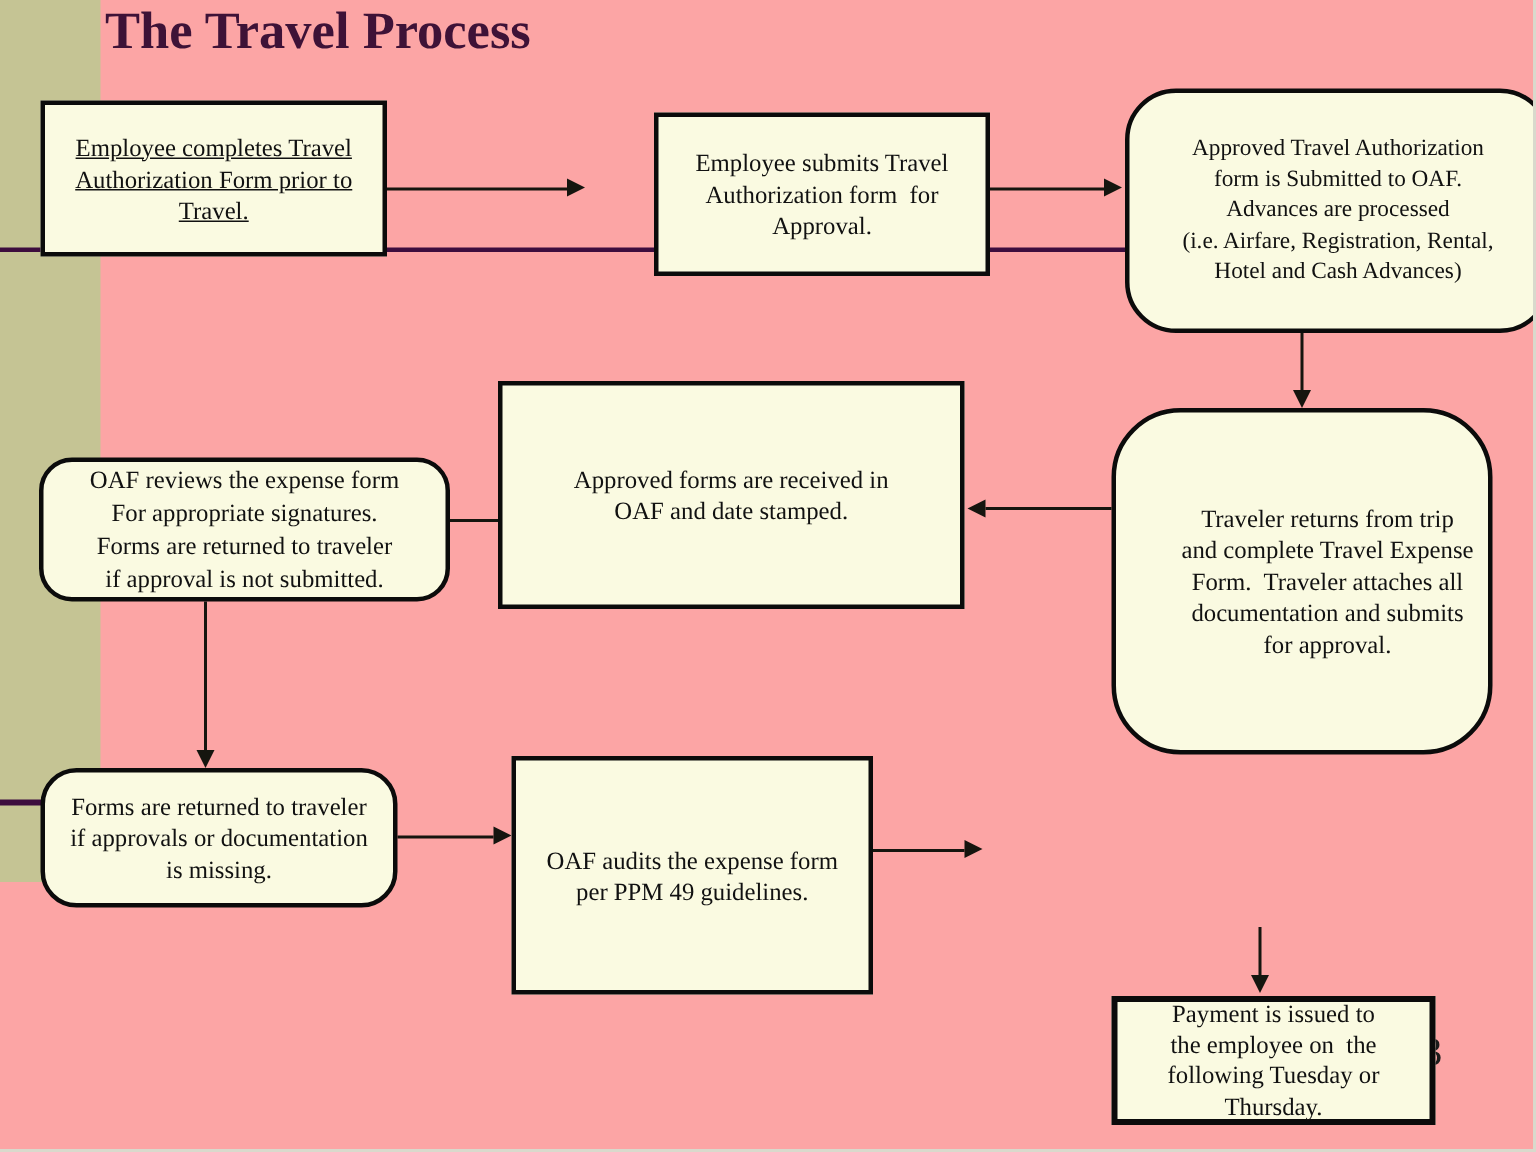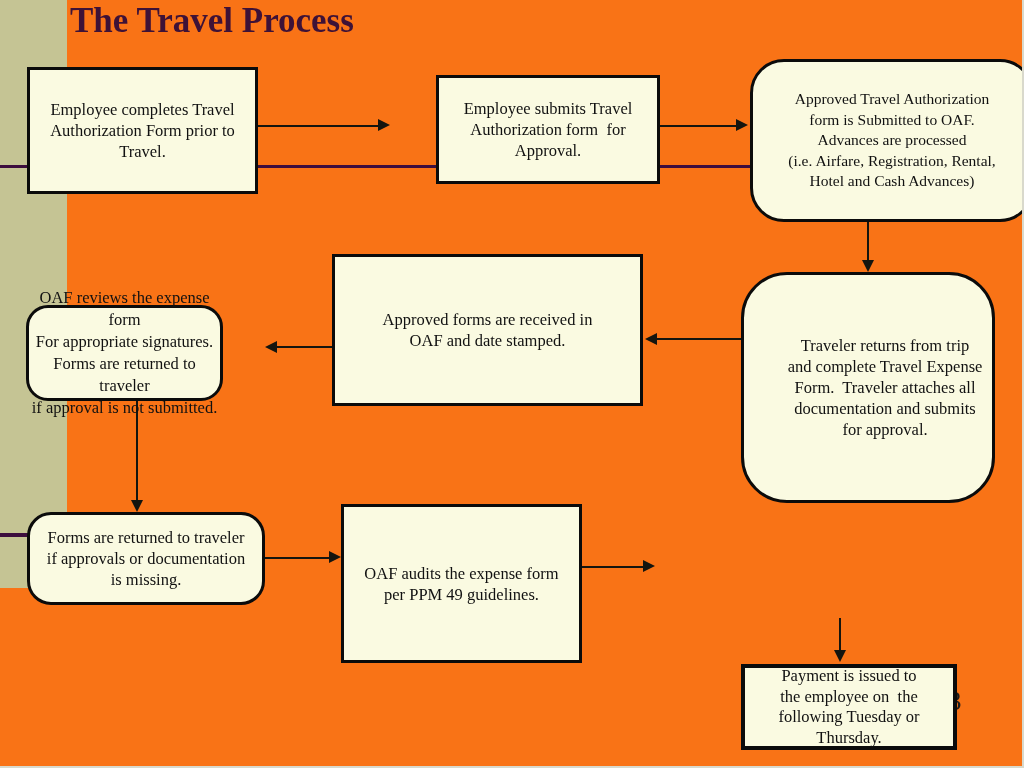--- a/index.html
+++ b/index.html
@@ -1,18 +1,18 @@
 <!DOCTYPE html>
 <html><head>
 <meta charset="utf-8">
 <style>
   html,body{margin:0;padding:0;}
   #slide{
     position:relative;width:1024px;height:768px;overflow:hidden;
-    background:#f97316;font-family:"Liberation Serif",serif;color:#111;
+    background:#fca5a5;font-family:"Liberation Serif",serif;color:#111;
   }
   
   #stripe{position:absolute;left:0;top:0;width:67px;height:588px;background:#C5C494;z-index:0;}
   
   .accent-line{position:absolute;background:#3D0D3E;z-index:1;}
   #accent-top{left:0;top:165px;width:758px;height:3px;}
   #accent-bottom{left:0;top:533px;width:100px;height:4px;}
   
   #title{
     position:absolute;left:70px;top:1px;z-index:2;
@@ -20,26 +20,26 @@
   }
   
   .box{
     position:absolute;z-index:2;box-sizing:border-box;
     background:#FAFAE1;border:3px solid #0B0B0B;
     display:flex;align-items:center;justify-content:center;
     text-align:center;font-size:16.5px;line-height:21px;
     white-space:pre-wrap;padding:2px;
   }
   .rounded{border-radius:26px;border-width:3.5px;}
-  .b1{left:27px;top:67px;width:231px;height:127px;}
+  .b1{left:27px;top:67px;width:231px;height:104px;text-decoration:underline;}
   .b2{left:392px;top:75px;width:224px;height:109px;margin-left:44px;}
   .b3{left:750px;top:59px;width:284px;height:163px;border-radius:34px;font-size:15.5px;line-height:20.5px;}
   .b4{left:741px;top:272px;width:254px;height:231px;border-radius:46px;padding-left:36px;}
   .b5{left:332px;top:254px;width:311px;height:152px;}
-  .b6{left:26px;top:305px;width:197px;height:96px;border-radius:22px;line-height:22px;}
+  .b6{left:26px;top:305px;width:274px;height:96px;border-radius:22px;line-height:22px;}
   .b7{left:27px;top:512px;width:238px;height:93px;border-radius:24px;}
   .b8{left:341px;top:504px;width:241px;height:159px;}
   .b9{left:657px;top:523px;width:364px;height:95px;border-radius:20px;}
   .b10{left:741px;top:664px;width:216px;height:86px;border-width:4px;line-height:20.5px;}
   
   .cl{position:absolute;background:#15150F;z-index:1;}
   .head{position:absolute;width:0;height:0;z-index:1;}
   .head-right{border-left:12px solid #15150F;border-top:6px solid transparent;border-bottom:6px solid transparent;}
   .head-left{border-right:12px solid #15150F;border-top:6px solid transparent;border-bottom:6px solid transparent;}
   .head-down{border-top:12px solid #15150F;border-left:6px solid transparent;border-right:6px solid transparent;}

